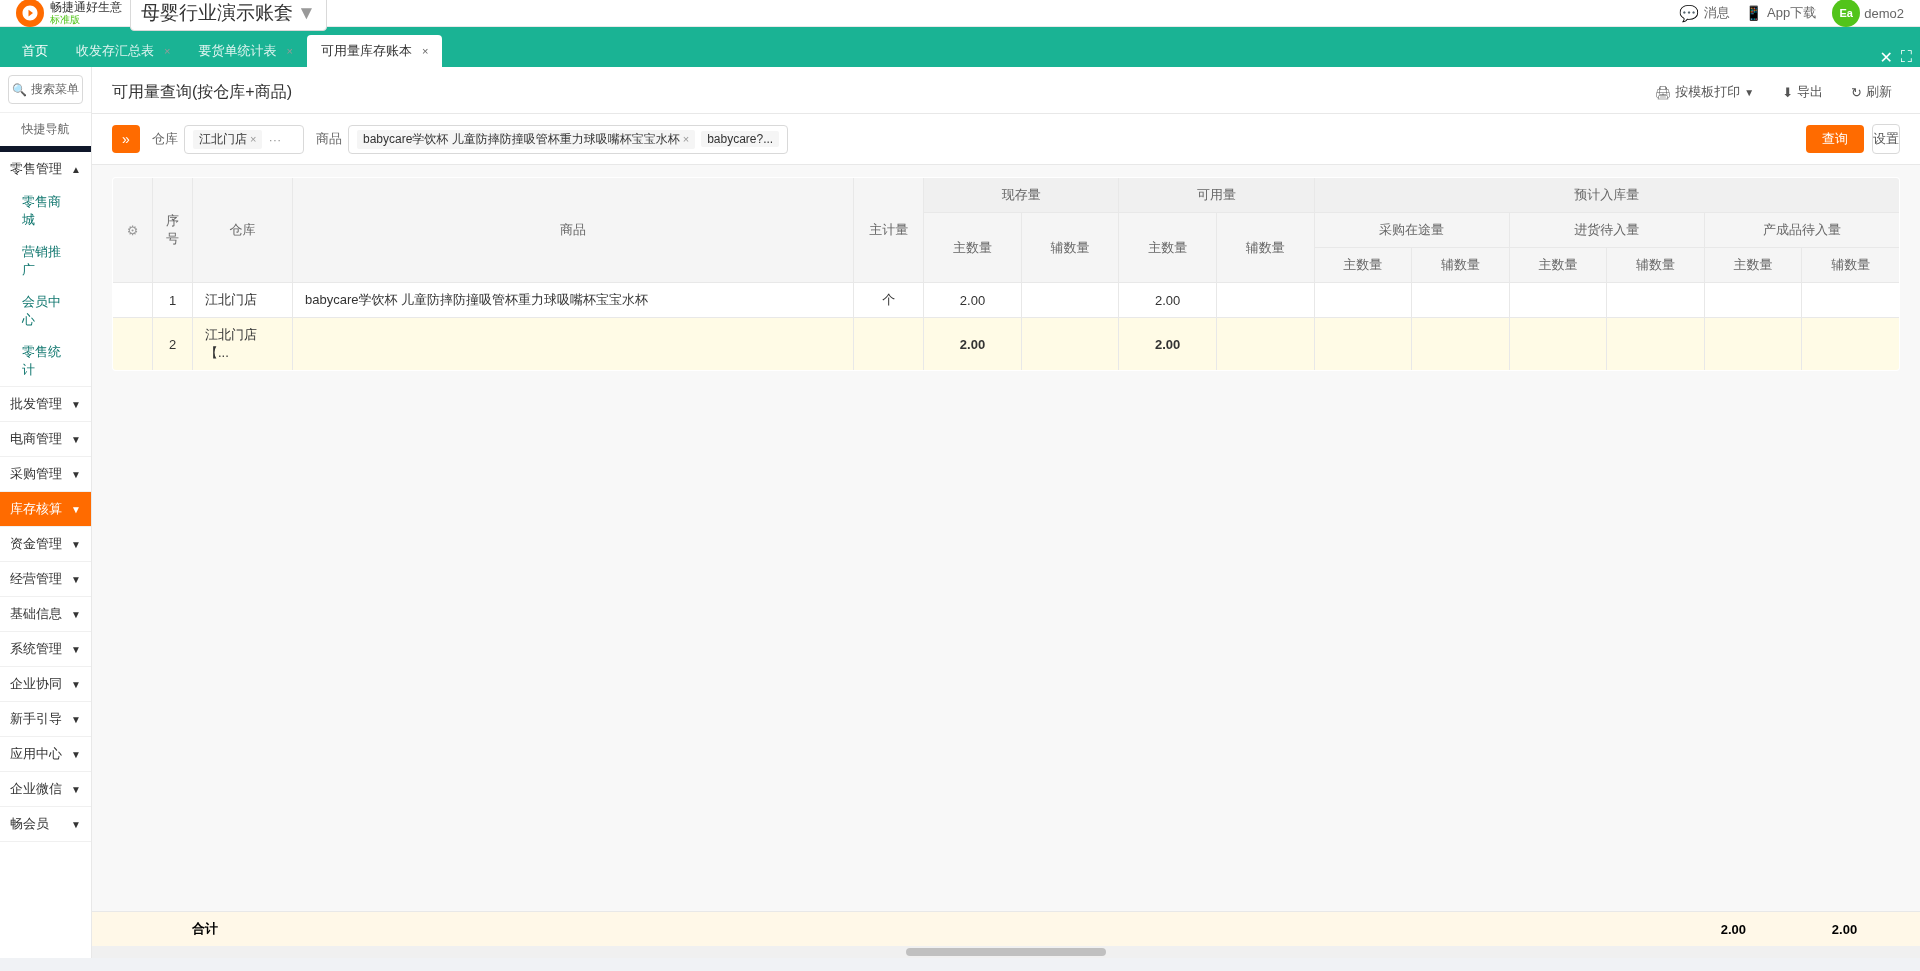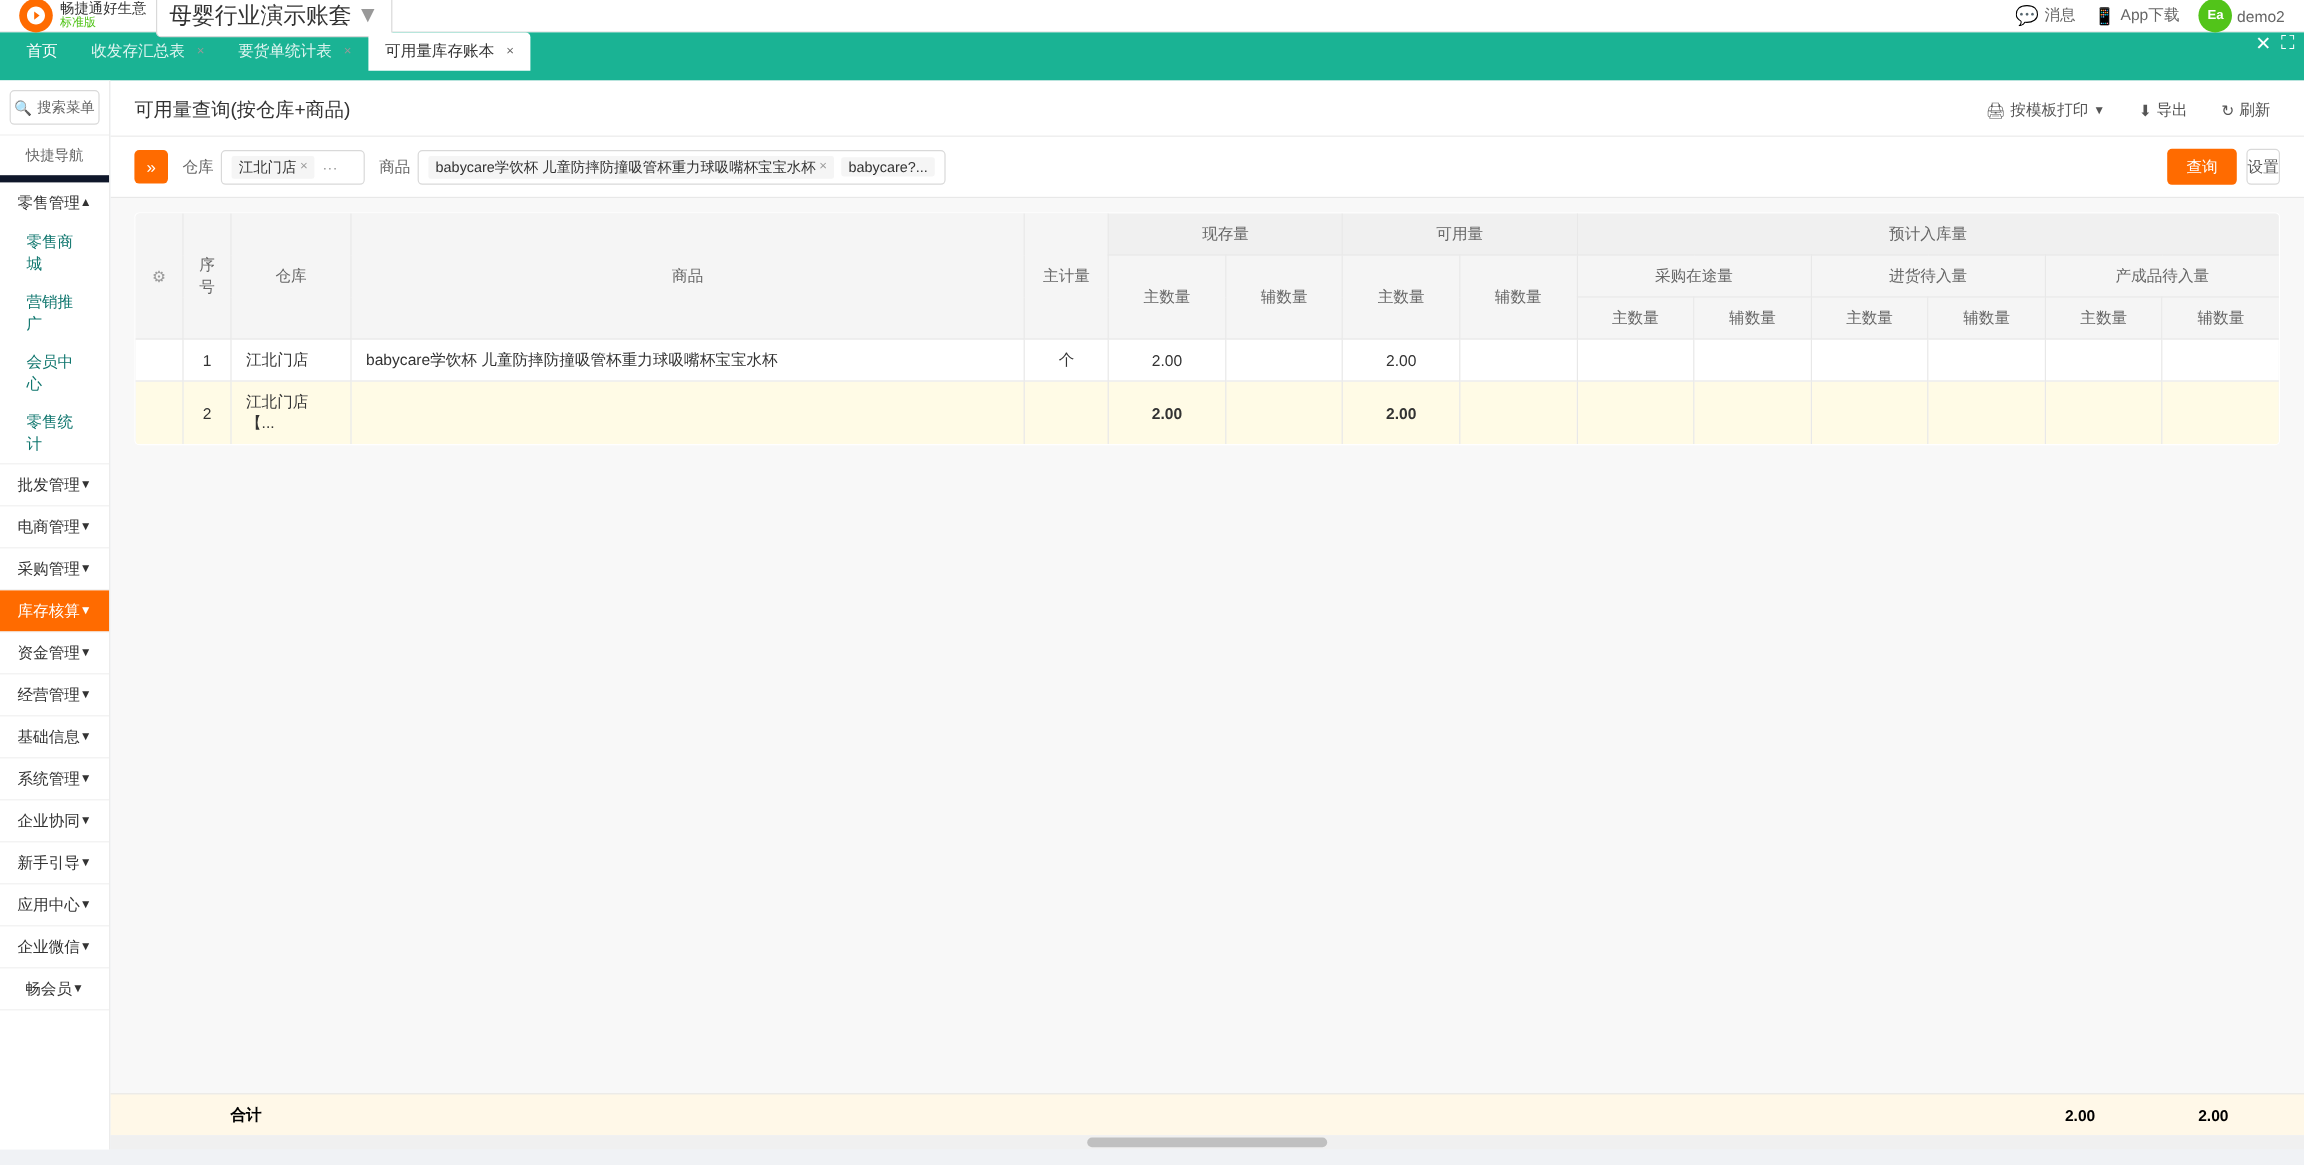--- a/index.html
+++ b/index.html
@@ -15,21 +15,21 @@
     .logo-area { display: flex; align-items: center; gap: 6px; cursor: pointer; }
     .logo-icon { width: 28px; height: 28px; background: #ff6b00; border-radius: 50%; display: flex; align-items: center; justify-content: center; }
     .logo-icon svg { width: 18px; height: 18px; fill: white; }
     .tenant-selector { display: flex; align-items: center; gap: 4px; padding: 4px 10px; border: 1px solid #d9d9d9; border-radius: 4px; cursor: pointer; font-size: 19px; color: #333; background: #fff; min-width: 160px; }
     .top-bar-right { display: flex; align-items: center; gap: 16px; }
     .top-bar-action { display: flex; align-items: center; gap: 4px; cursor: pointer; color: #666; font-size: 13px; }
     .user-avatar { width: 28px; height: 28px; border-radius: 50%; background: #52c41a; display: flex; align-items: center; justify-content: center; color: white; font-size: 11px; font-weight: bold; }
 
     
     .nav-tabs {
-      display: flex; align-items: flex-start;
+      display: flex; align-items: flex-end;
       background: #1ab394; height: 40px; padding: 0 8px;
     }
     .nav-tab {
       display: flex; align-items: center; gap: 6px;
       padding: 0 14px; height: 32px; cursor: pointer;
       font-size: 13px; color: rgba(255,255,255,0.85);
       border-radius: 4px 4px 0 0; position: relative;
     }
     .nav-tab.active {
       background: #fff; color: #333; border-radius: 4px 4px 0 0;
@@ -56,21 +56,21 @@
       background: #fff; border: 1px solid #d9d9d9; border-radius: 4px;
       cursor: pointer; font-size: 12px; color: #666;
       display: flex; align-items: center; justify-content: center; gap: 4px;
     }
     .sidebar-nav-btn {
       padding: 8px; text-align: center; cursor: pointer;
       font-size: 12px; color: #666; border-bottom: 6px solid #0f172a;
     }
     .sidebar-group { border-bottom: 1px solid #f0f0f0; }
     .sidebar-group-header {
-      display: flex; align-items: center; justify-content: center;
+      display: flex; align-items: center; justify-content: space-between;
       padding: 8px 10px; cursor: pointer; font-size: 13px; color: #333;
       font-weight: 500;
     }
     .sidebar-item {
       padding: 7px 22px; cursor: pointer; font-size: 13px; color: #0f766e;
       text-align: left;
     }
     .sidebar-item.active { color: #fff; background: #ff6b00; font-weight: 500; }
 
     
@@ -107,21 +107,21 @@
       border: 1px solid #d9d9d9; border-radius: 4px; padding: 4px 8px;
       font-size: 13px; display: flex; align-items: center; gap: 6px;
       min-width: 200px; max-width: 350px; flex-wrap: wrap;
     }
     .filter-tag {
       display: inline-flex; align-items: center; gap: 3px;
       background: #f5f5f5; border-radius: 2px; padding: 1px 6px;
       font-size: 12px; color: #333;
     }
     .filter-tag .tag-close { cursor: pointer; color: #999; font-size: 11px; }
-    .filter-action-btns { margin-left: auto; display: flex; gap: 8px; }
+    .filter-action-btns { margin-left: auto; display: flex; gap: 8px; align-items: center; }
     .btn-primary {
       background: #ff6b00; color: white; border: none; border-radius: 4px;
       padding: 5px 16px; cursor: pointer; font-size: 13px;
     }
     .btn-default {
       background: #fff; color: #555; border: 1px solid #d9d9d9; border-radius: 4px;
       padding: 5px 0; cursor: pointer; font-size: 13px;
     }
 
     

